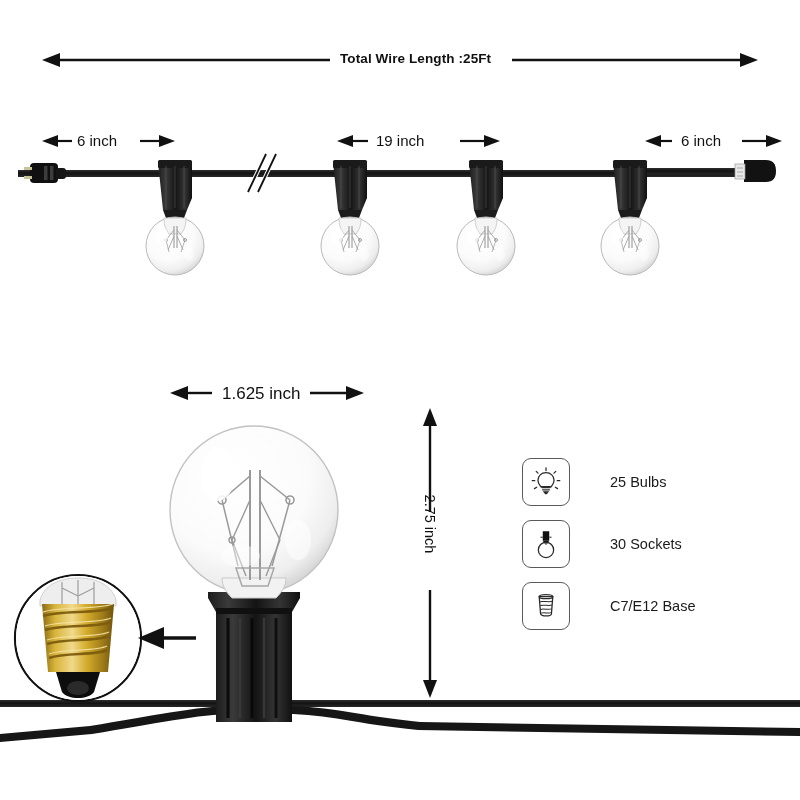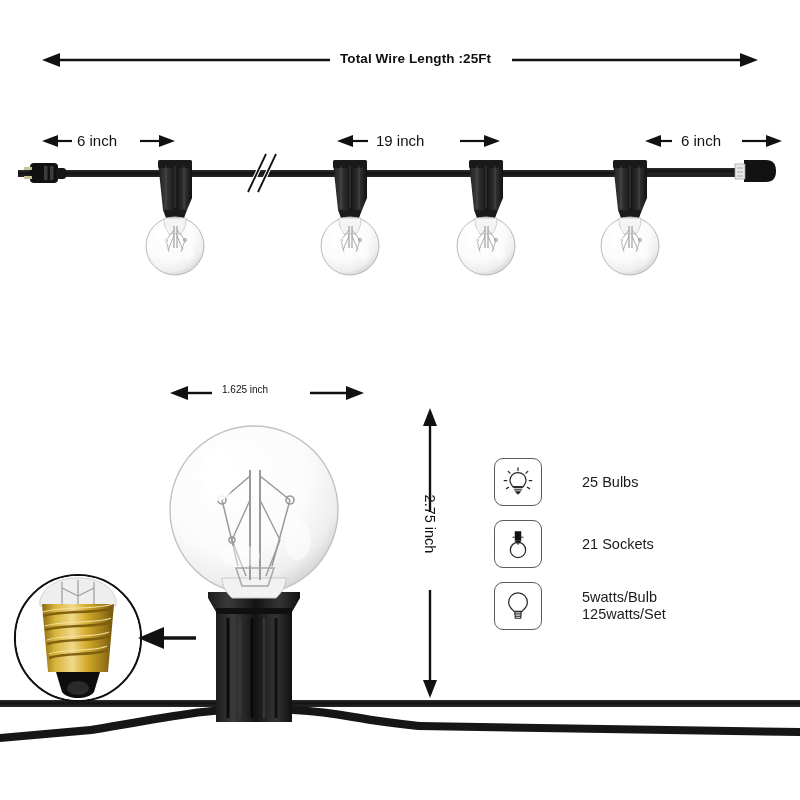--- a/index.html
+++ b/index.html
@@ -38,31 +38,31 @@
   }
   .total-label {
     font-size: 13.5px;
     letter-spacing: 0.1px;
   }
   .seg-label {
     font-size: 15px;
     font-weight: normal;
   }
   .bulb-width-label {
-    font-size: 10px;
+    font-size: 17px;
     font-weight: normal;
   }
   .bulb-height-label {
     font-size: 14.5px;
     font-weight: normal;
     transform-origin: center center;
   }
   .spec-list {
     position: absolute;
-    left: 494px;
+    left: 522px;
     top: 452px;
     width: 270px;
   }
   .spec-row {
     display: flex;
     align-items: center;
     height: 60px;
     margin-bottom: 2px;
   }
   .spec-icon {
@@ -338,35 +338,35 @@
       <div class="spec-icon">
         <svg viewBox="0 0 40 40" width="34" height="34">
           <rect x="16.2" y="5" width="7.6" height="11" fill="#111111"></rect>
           <path d="M16.2,16 L23.8,16 L22.4,19 L17.6,19 Z" fill="#111111"></path>
           <circle cx="20" cy="27" r="9" fill="none" stroke="#2b2b2b" stroke-width="1.5"></circle>
           <line x1="20" y1="18.5" x2="20" y2="21" stroke="#2b2b2b" stroke-width="1.4"></line>
           <line x1="13.5" y1="12" x2="16.2" y2="12" stroke="#2b2b2b" stroke-width="1.2"></line>
           <line x1="23.8" y1="12" x2="26.5" y2="12" stroke="#2b2b2b" stroke-width="1.2"></line>
         </svg>
       </div>
-      <div class="spec-text">21 Sockets</div>
+      <div class="spec-text">30 Sockets</div>
     </div>
-
 
     <div class="spec-row">
       <div class="spec-icon">
         <svg viewBox="0 0 40 40" width="34" height="34">
-          <path d="M20,4.5 C26.2,4.5 31,9.6 31,15.8 C31,21 27.2,23.6 24.6,26.4 L15.4,26.4 C12.8,23.6 9,21 9,15.8 C9,9.6 13.8,4.5 20,4.5 Z" fill="none" stroke="#2b2b2b" stroke-width="1.5"></path>
-          <path d="M16.2,26.6 L23.8,26.6 L23.2,34.4 L16.8,34.4 Z" fill="none" stroke="#2b2b2b" stroke-width="1.4"></path>
-          <g stroke="#2b2b2b" stroke-width="1" fill="none">
-            <path d="M16.3,28.6 L23.7,28.6"></path>
-            <path d="M16.5,30.5 L23.5,30.5"></path>
-            <path d="M16.7,32.4 L23.3,32.4"></path>
+          <path d="M12,9 L28,9 L26.4,29 C26.4,32.4 13.6,32.4 13.6,29 Z" fill="none" stroke="#2b2b2b" stroke-width="1.5"></path>
+          <ellipse cx="20" cy="9" rx="8" ry="2.4" fill="none" stroke="#2b2b2b" stroke-width="1.5"></ellipse>
+          <g stroke="#2b2b2b" stroke-width="1.2" fill="none">
+            <path d="M12.8,15 C17,13.6 23.4,16 27.4,14.4"></path>
+            <path d="M13.2,19.5 C17.4,18 23.2,20.4 27,18.9"></path>
+            <path d="M13.6,24 C17.6,22.6 22.9,24.9 26.6,23.4"></path>
+            <path d="M14,28.4 C17.8,27 22.6,29.2 26.2,27.8"></path>
           </g>
         </svg>
       </div>
-      <div class="spec-text">5watts/Bulb
-125watts/Set</div>
+      <div class="spec-text">C7/E12 Base</div>
     </div>
 
+
   </div>
 
 </div>
 
 </body></html>

